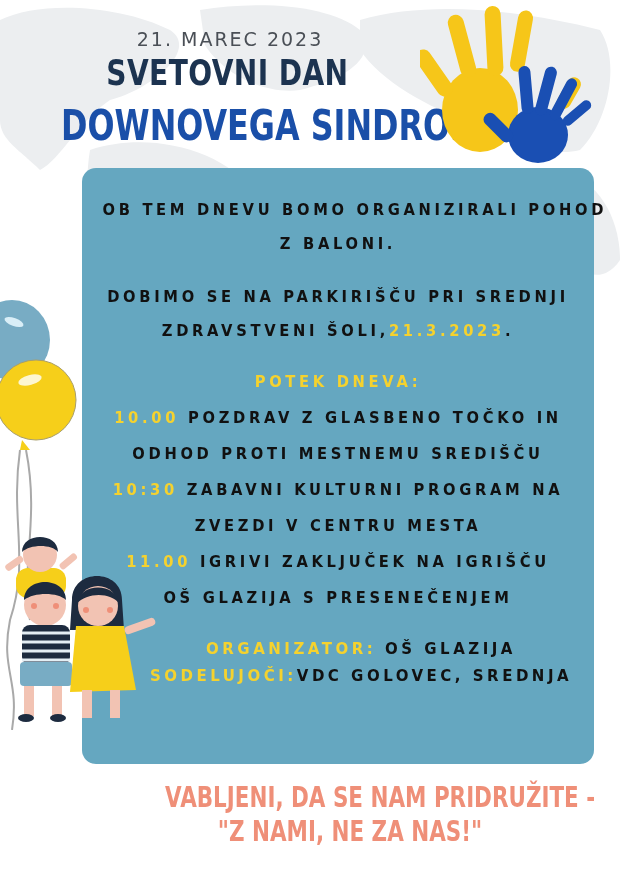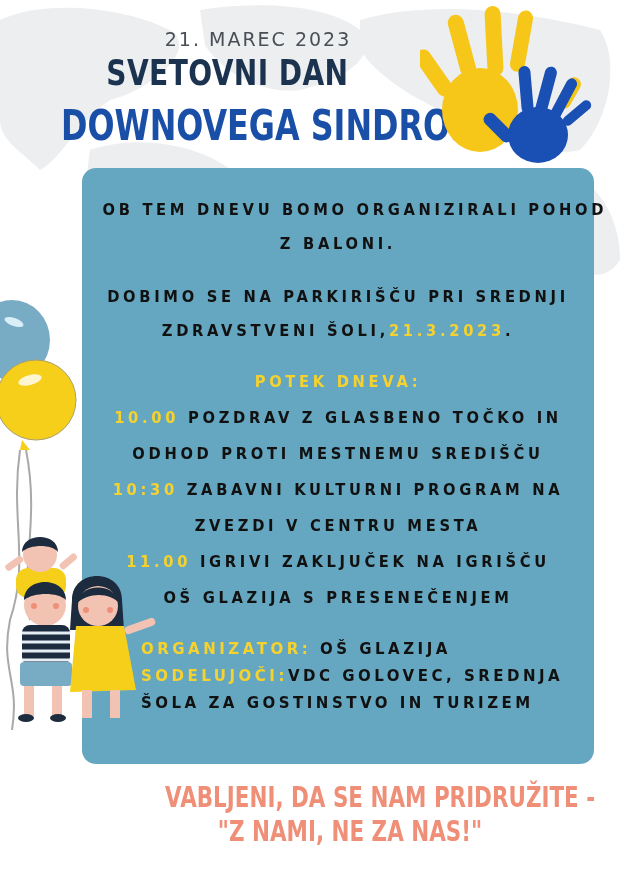--- a/index.html
+++ b/index.html
@@ -6,21 +6,21 @@
     body {
       width: 620px; height: 877px; overflow: hidden; position: relative;
       background: #ffffff;
       font-family: "DejaVu Sans", sans-serif;
     }
     .map-bg { position: absolute; inset: 0; z-index: 0; }
 
     .date {
       position: absolute; left: 0; top: 28px; width: 460px; text-align: center;
       font-family: "DejaVu Sans", sans-serif; font-size: 19px; letter-spacing: 2px;
-      color: #4a4f56; z-index: 2; padding-left: 28px;
+      color: #4a4f56; z-index: 2;
     }
     .title1 {
       position: absolute; left: 0; top: 52px; width: 455px; text-align: center;
       font-family: "DejaVu Sans", sans-serif; font-weight: bold; font-size: 36px;
       color: #1c3350; letter-spacing: 0.5px; transform: scaleX(0.78); transform-origin: 227px 0;
       z-index: 2;
     }
     .title2 {
       position: absolute; left: 0; top: 100px; width: 470px; text-align: center;
       font-family: "DejaVu Sans", sans-serif; font-weight: bold; font-size: 43px;
@@ -48,21 +48,21 @@
     .b1 { top: 193px; }
     .b2 { top: 280px; }
     .b3 { top: 364px; }
 
     .sched .line { height: 36px; line-height: 36px; }
 
     .credits {
       position: absolute; left: 141px; top: 636px; width: 440px; z-index: 3;
       font-size: 15px; letter-spacing: 3.5px;
     }
-    .credits .line { display: block; height: 27px; line-height: 27px; white-space: nowrap; }
+    .credits .line { display: block; height: 27px; line-height: 27px; white-space: nowrap; text-align: center; }
 
     .footer {
       position: absolute; left: 100px; top: 780px; width: 500px; text-align: center; z-index: 2;
       font-family: "DejaVu Sans", sans-serif; font-weight: bold; color: #ef8f78;
       font-size: 29px; line-height: 34px; transform: scaleX(0.74); transform-origin: 250px 0;
       white-space: nowrap;
     }
 
     .kids { position: absolute; left: 0; top: 300px; width: 170px; height: 430px; z-index: 4; }
   </style>
@@ -120,21 +120,20 @@
   <span class="line">ODHOD PROTI MESTNEMU SREDIŠČU</span>
   <span class="line"><span class="yellow">10:30</span> <span>ZABAVNI KULTURNI PROGRAM NA</span></span>
   <span class="line">ZVEZDI V CENTRU MESTA</span>
   <span class="line"><span class="yellow">11.00</span> <span>IGRIVI ZAKLJUČEK NA IGRIŠČU</span></span>
   <span class="line">OŠ GLAZIJA S PRESENEČENJEM</span>
 </div>
 
 <div class="credits hand-text">
   <span class="line"><span class="yellow">ORGANIZATOR:</span> <span>OŠ GLAZIJA</span></span>
   <span class="line"><span class="yellow">SODELUJOČI:</span><span>VDC GOLOVEC, SREDNJA</span></span>
-  <span class="line">ŠOLA ZA GOSTINSTVO IN TURIZEM</span>
 </div>
 
 <svg class="kids" viewBox="0 0 170 430">
   <g>
     <path d="M20,150 C10,220 30,260 10,320 C0,370 20,380 12,430" stroke="#a9a9a9" stroke-width="2" fill="none"></path>
     <path d="M26,150 C40,220 20,270 30,320" stroke="#a9a9a9" stroke-width="2" fill="none"></path>
     <ellipse cx="12" cy="40" rx="38" ry="40" fill="#78acc4"></ellipse>
     <ellipse cx="14" cy="22" rx="10" ry="4" fill="#d9eef7" transform="rotate(20 14 22)"></ellipse>
     <circle cx="36" cy="100" r="40" fill="#f6cf1a" stroke="#a89e6b" stroke-width="1"></circle>
     <ellipse cx="30" cy="80" rx="12" ry="5" fill="#ffffff" opacity="0.8" transform="rotate(-15 30 80)"></ellipse>

